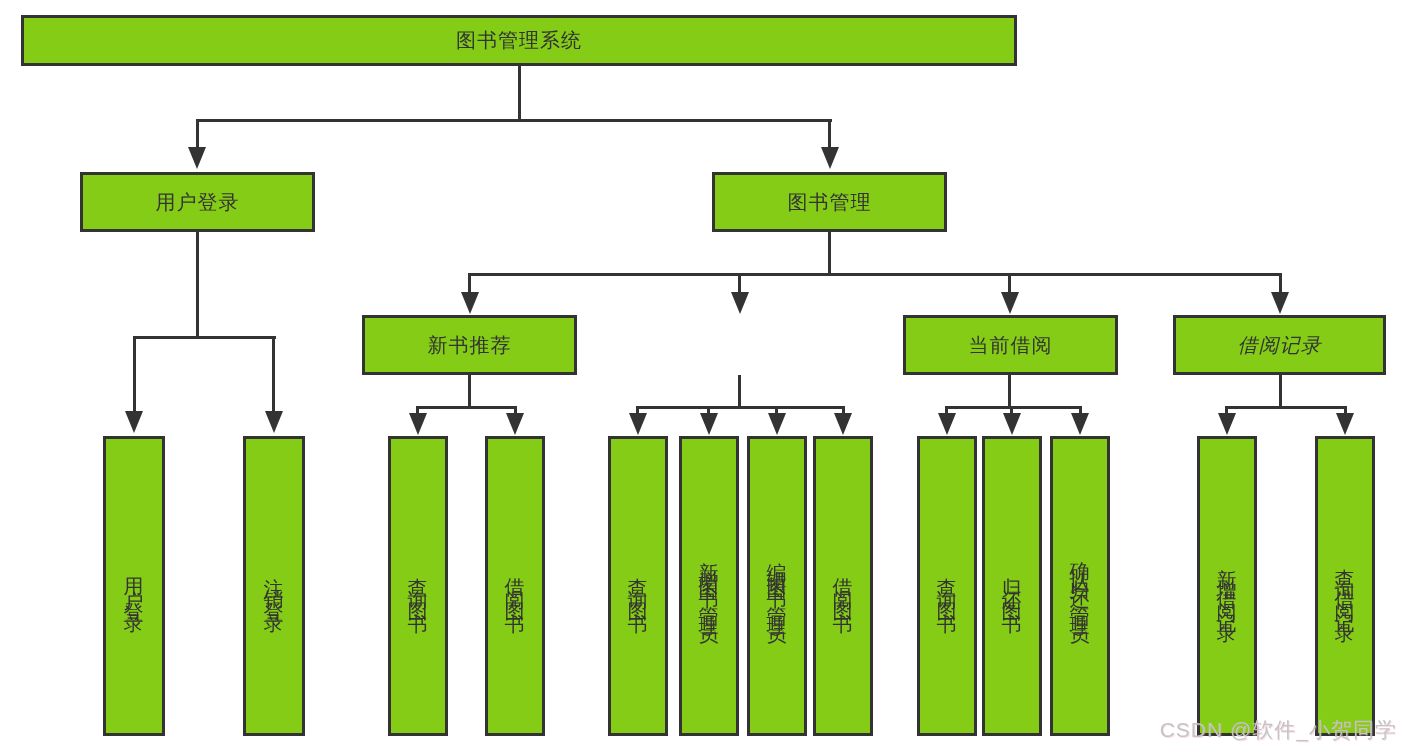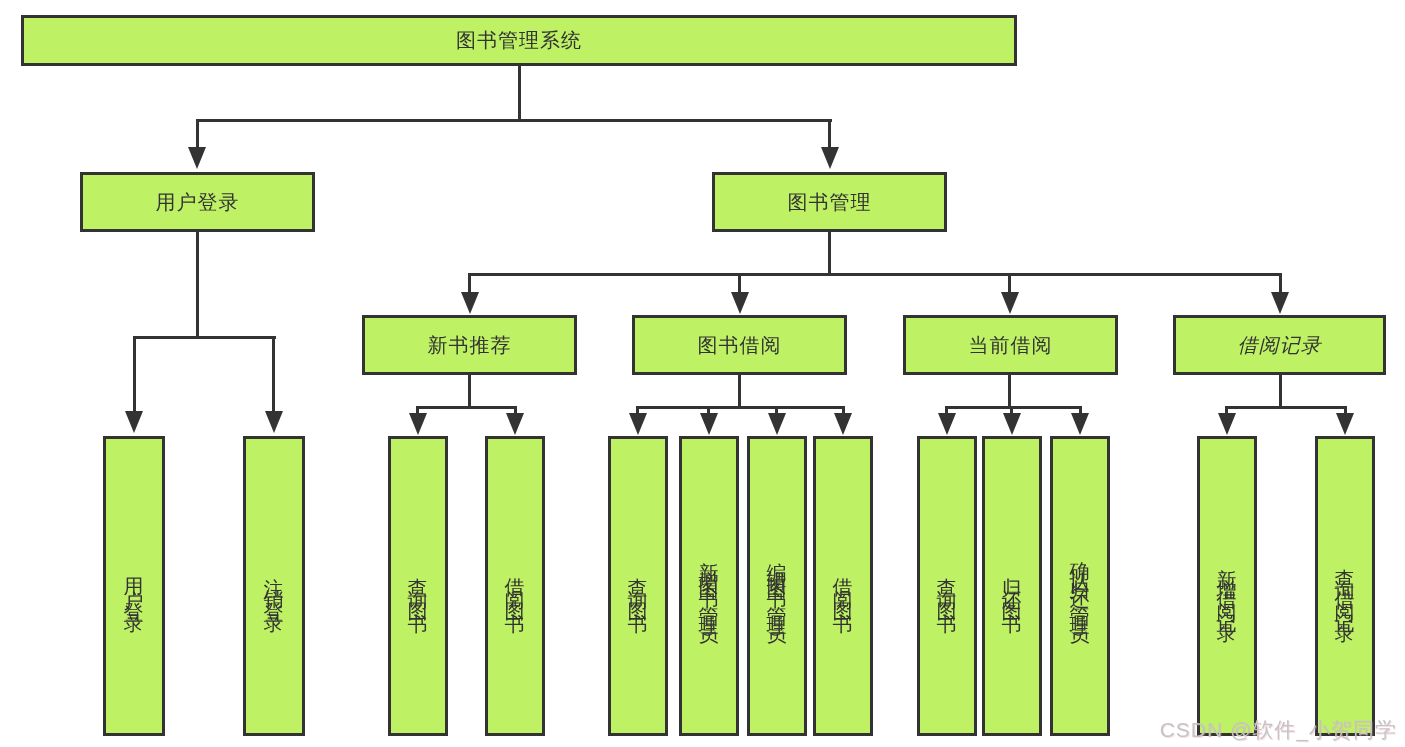--- a/index.html
+++ b/index.html
@@ -12,21 +12,21 @@
     position: relative;
     width: 1405px;
     height: 747px;
     background: #ffffff;
     overflow: hidden;
   }
   .box {
     position: absolute;
     box-sizing: border-box;
     border: 3px solid #333333;
-    background: #bef264;
+    background: #84cc16;
     display: flex;
     align-items: center;
     justify-content: center;
     color: #333333;
     font-size: 20px;
     z-index: 2;
   }
   .box.h span {
     letter-spacing: 1px;
     white-space: nowrap;
@@ -103,23 +103,20 @@
   <div class="vline" style="left:738px; top:273px; height:20px;"></div>
   <div class="arrow" style="left:731px; top:292px;"></div>
   <div class="vline" style="left:1008px; top:273px; height:20px;"></div>
   <div class="arrow" style="left:1001px; top:292px;"></div>
   <div class="vline" style="left:1279px; top:273px; height:20px;"></div>
   <div class="arrow" style="left:1271px; top:292px;"></div>
 
   <div class="box h" style="left:362px; top:315px; width:215px; height:60px;justify-content:center;">
     <span>新书推荐</span>
   </div>
-  <div class="box h" style="left:632px; top:315px; width:215px; height:60px;">
-    <span>图书借阅</span>
-  </div>
   <div class="box h" style="left:903px; top:315px; width:215px; height:60px;">
     <span>当前借阅</span>
   </div>
   <div class="box h" style="left:1173px; top:315px; width:213px; height:60px;font-style:italic;">
     <span>借阅记录</span>
   </div>
 
   <div class="vline" style="left:468px; top:375px; height:31px;"></div>
   <div class="hline" style="left:416px; top:406px; width:101px;"></div>
   <div class="vline" style="left:416px; top:406px; height:8px;"></div>

